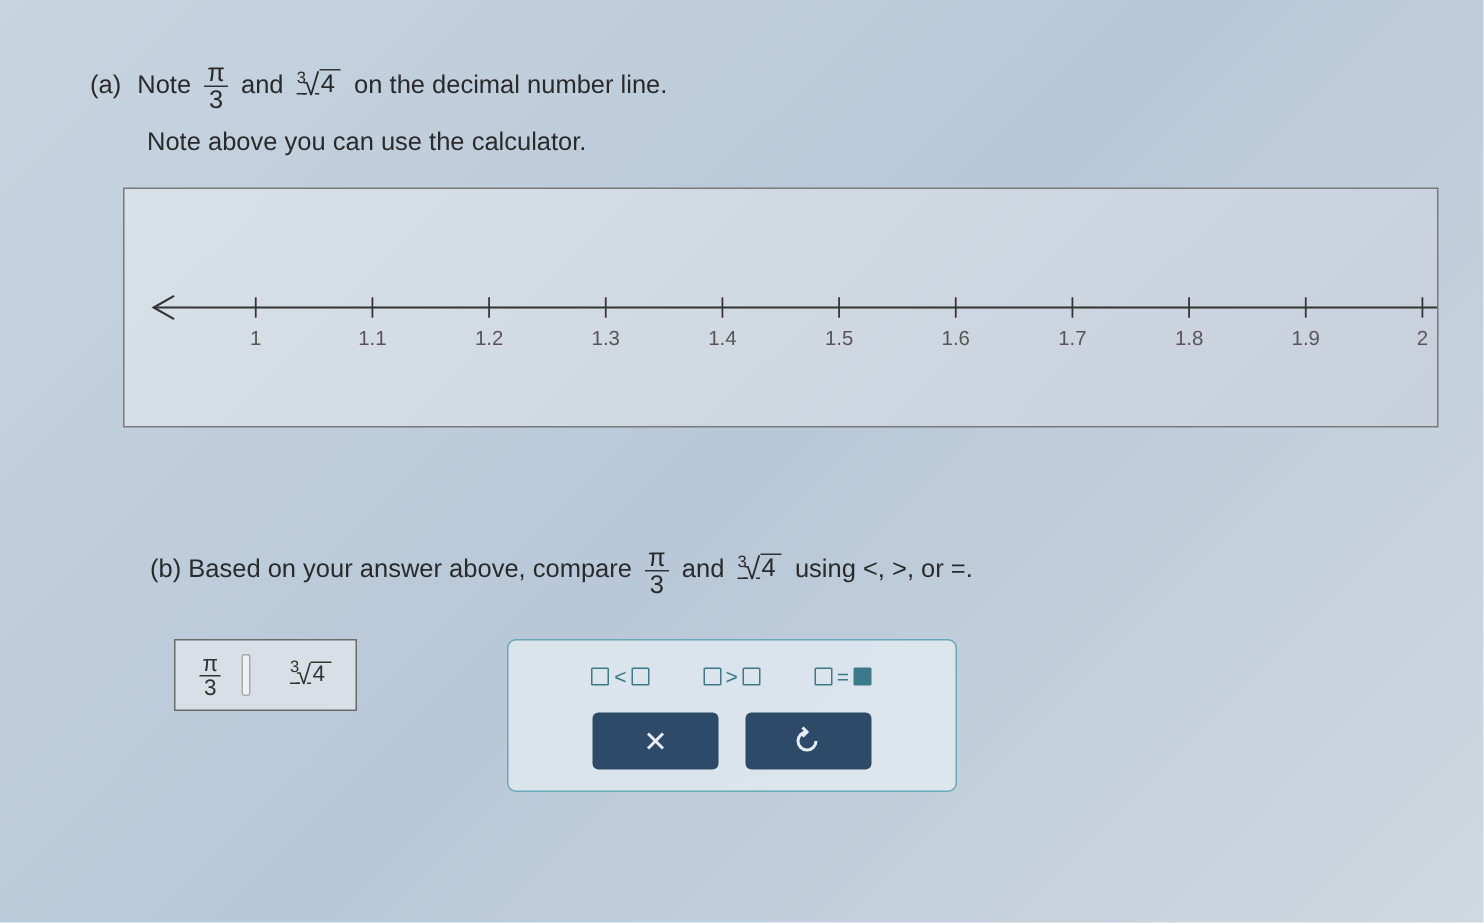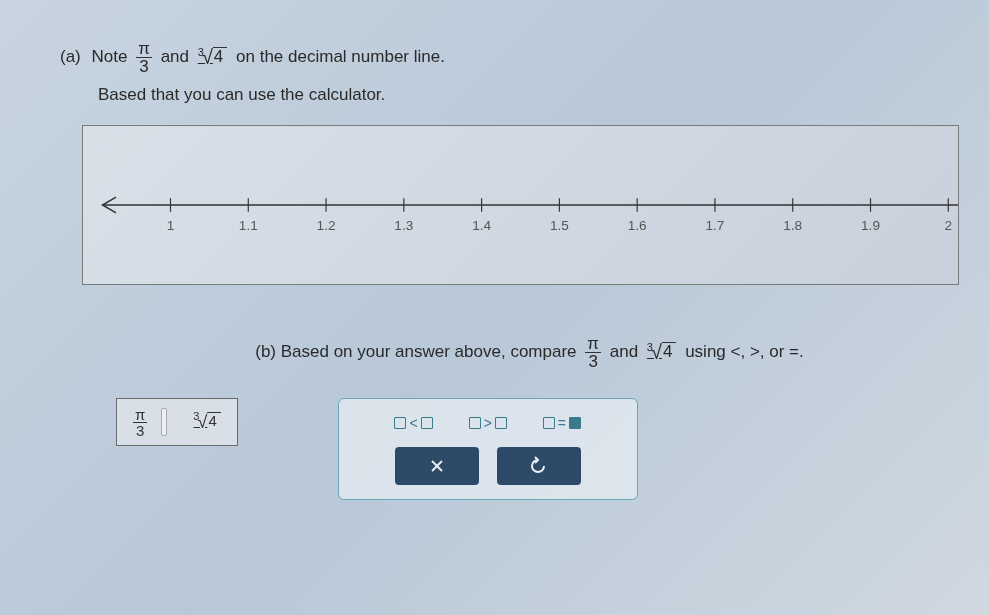--- a/index.html
+++ b/index.html
@@ -52,21 +52,21 @@
       margin-left: 22px;
       height: 160px;
       position: relative;
       overflow: hidden;
     }
     .numline-svg { width: 100%; height: 100%; }
     .axis { stroke: #333; stroke-width: 1.5; }
     .tick { stroke: #333; stroke-width: 1.2; }
     .tick-label { font-size: 14px; fill: #565656; }
     .arrow { stroke: #333; stroke-width: 1.5; fill: none; }
-    .part-b { margin-top: 50px; margin-left: 40px; font-size: 17px; color: #2a2a2a; text-align: center; }
+    .part-b { margin-top: 78px; margin-left: 40px; font-size: 17px; color: #2a2a2a; }
     .answer-row { display: flex; align-items: flex-start; margin-top: 28px; margin-left: 56px; gap: 100px; }
     .answer-box {
       border: 1px solid #6a6a6a;
       background: rgba(220,225,232,0.9);
       padding: 8px 12px;
       display: flex;
       align-items: center;
       gap: 10px;
       height: 48px;
     }
@@ -121,21 +121,21 @@
   <span class="frac">
     <span class="num">π</span>
     <span class="den">3</span>
   </span>
   <span>and</span>
   <span class="radical">
     <span class="index">3</span><span class="rad-sign">√</span><span class="radicand">4</span>
   </span>
   <span>on the decimal number line.</span>
 </div>
-<div class="note">Based that you can use the calculator.</div>
+<div class="note">Note above you can use the calculator.</div>
 
 <div class="numline-box">
   <svg class="numline-svg" viewBox="0 0 900 160">
     <line class="axis" x1="20" y1="80" x2="900" y2="80"></line>
     <polyline class="arrow" points="34,72 20,80 34,88"></polyline>
     <g id="ticks-group">
         <line class="tick" x1="90" x2="90" y1="73" y2="87"></line>
         <text class="tick-label" x="90" y="106" text-anchor="middle">1</text>
         <line class="tick" x1="170" x2="170" y1="73" y2="87"></line>
         <text class="tick-label" x="170" y="106" text-anchor="middle">1.1</text>

